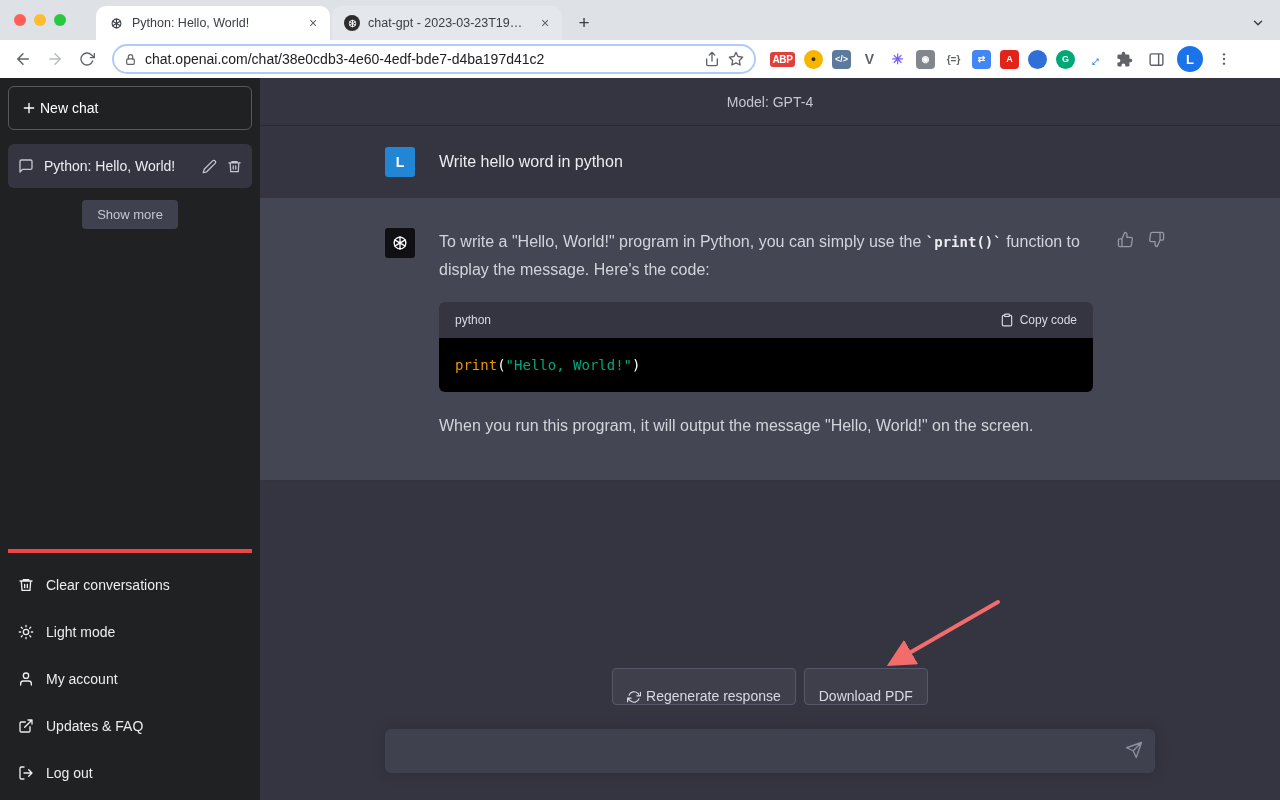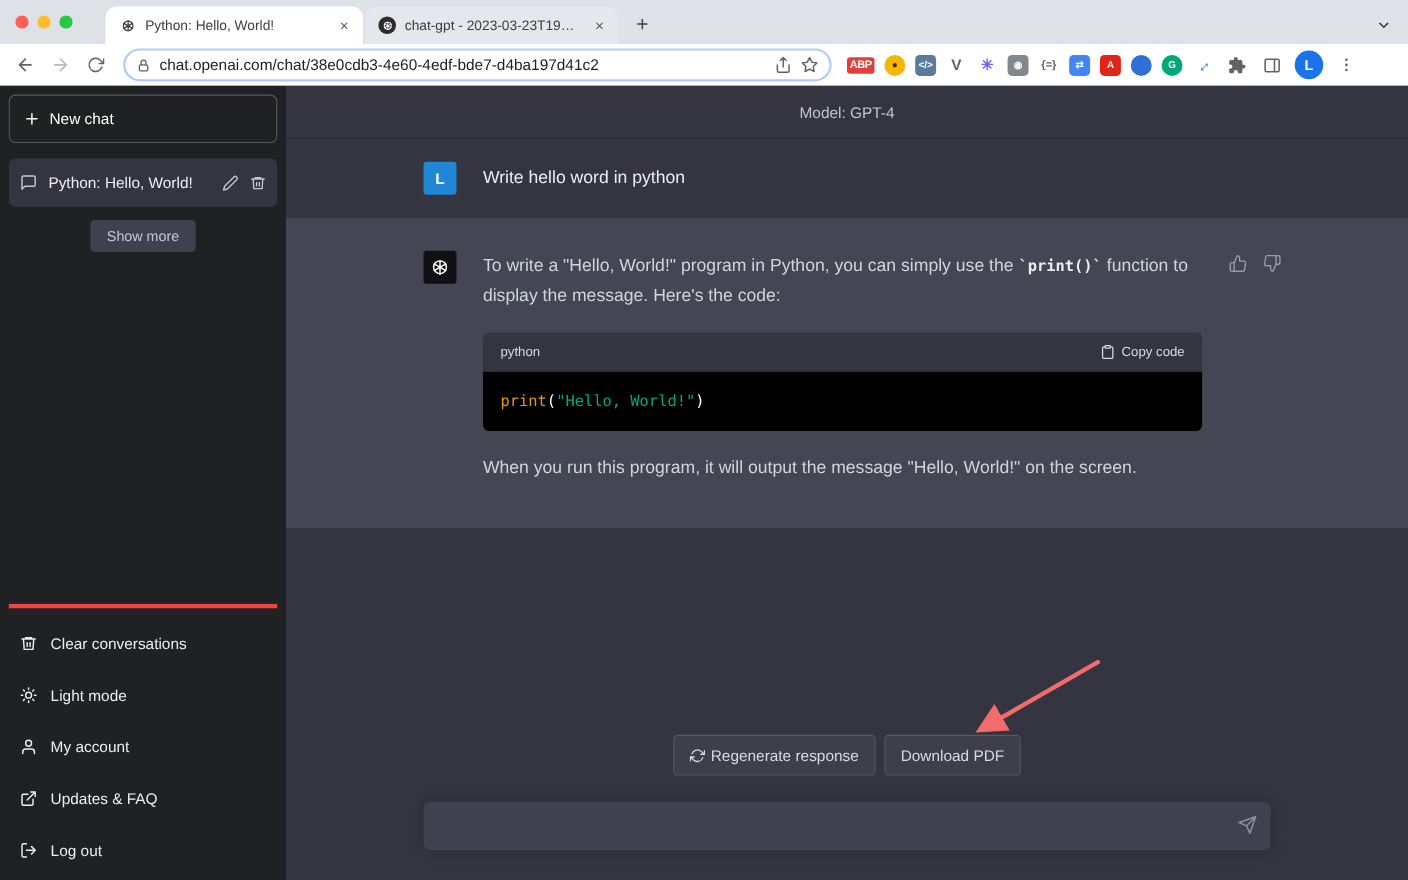--- a/index.html
+++ b/index.html
@@ -47,21 +47,21 @@
   .ext.plain-small{background:transparent!important;font-size:10px;font-weight:700}
   .ext.rot{background:transparent!important;font-size:15px;font-weight:700;transform:rotate(-45deg)}
   .profile{width:26px;height:26px;border-radius:50%;background:#1a73e8;color:#fff;font-size:13px;font-weight:700;
            display:flex;align-items:center;justify-content:center;cursor:pointer;flex:0 0 auto;margin:0 4px}
 
   
   .content{flex:1;display:flex;min-height:0}
 
   
   .sidebar{flex:0 0 260px;width:260px;background:#202123;color:#ececf1;display:flex;flex-direction:column;padding:8px 8px 4px}
-  .new-chat{display:flex;align-items:center;gap:8px;height:44px;padding:0 12px;border:1px solid rgba(255,255,255,.25);
+  .new-chat{display:flex;align-items:center;gap:3px;height:44px;padding:0 12px;border:1px solid rgba(255,255,255,.25);
             border-radius:6px;background:transparent;color:#fff;font-size:14px;font-family:inherit;cursor:pointer;text-align:left}
   .conv{margin-top:14px;height:44px;display:flex;align-items:center;gap:10px;padding:0 10px;border-radius:6px;
         background:#343541;font-size:14px;cursor:pointer}
   .conv .conv-title{flex:1;white-space:nowrap;overflow:hidden}
   .conv-actions{display:flex;gap:10px;color:#c5c5d2}
   .conv-actions .icon-btn{background:none;border:none;color:#c5c5d2;cursor:pointer;padding:0;display:flex}
   .show-more-wrap{display:flex;justify-content:center}
   .show-more{margin-top:12px;background:#40414f;border:none;border-radius:4px;padding:7px 15px;color:#c5c5d2;
              font-size:13px;font-family:inherit;cursor:pointer}
   .sidebar-spacer{flex:1}
@@ -88,21 +88,21 @@
   .code-head{height:36px;background:#343541;display:flex;align-items:center;padding:0 16px;font-size:12px;color:#d9d9e3}
   .copy-btn{margin-left:auto;display:flex;align-items:center;gap:6px;background:none;border:none;color:#d9d9e3;
             font-size:12px;font-family:inherit;cursor:pointer}
   .code-body{background:#000;padding:16px;font-family:"DejaVu Sans Mono",monospace;font-size:14px;line-height:22px;margin:0}
   .tok-fn{color:#e9950c}.tok-p{color:#ffffff}.tok-str{color:#00a67d}
   .outro{margin-top:20px}
   .feedback{margin-left:auto;display:flex;gap:14px;padding-top:3px}
   .fb-btn{background:none;border:none;color:#9a9aa5;cursor:pointer;padding:0;display:flex}
   .main-spacer{flex:1}
   .actions{display:flex;justify-content:center;gap:8px}
-  .action-btn{height:37px;display:flex;align-items:center;gap:5px;padding:0 14px;background:#3e3f4b;
+  .action-btn{height:37px;display:flex;align-items:flex-end;gap:5px;padding:0 14px;background:#3e3f4b;
               border:1px solid #565869;border-radius:4px;color:#d9d9e3;font-size:14px;font-family:inherit;cursor:pointer}
   .input-wrap{padding:24px 0 27px}
   .input-bar{width:770px;height:44px;margin:0 auto;background:#40414f;border-radius:6px;position:relative;
              box-shadow:0 0 15px rgba(0,0,0,.15)}
   .input-bar textarea{position:absolute;inset:0;width:100%;height:100%;background:transparent;border:none;outline:none;
              color:#ececf1;font-size:15px;padding:12px 48px 12px 16px;resize:none;font-family:inherit}
   .send-btn{position:absolute;right:12px;top:12px;background:none;border:none;color:#8e8ea0;cursor:pointer;padding:0;display:flex}
   .arrow-overlay{position:absolute;inset:0;width:100%;height:100%;pointer-events:none}
 </style>
 </head>

